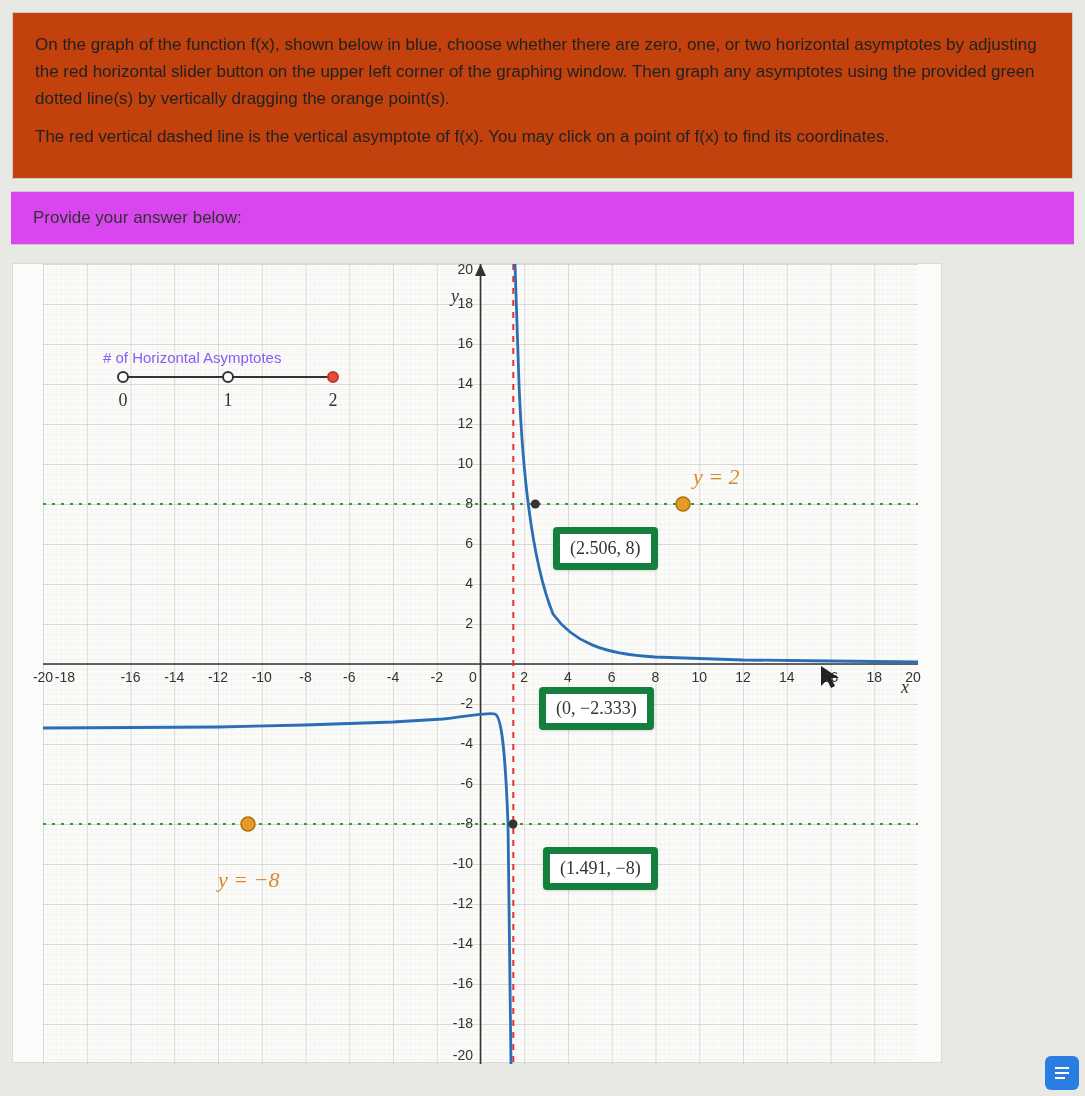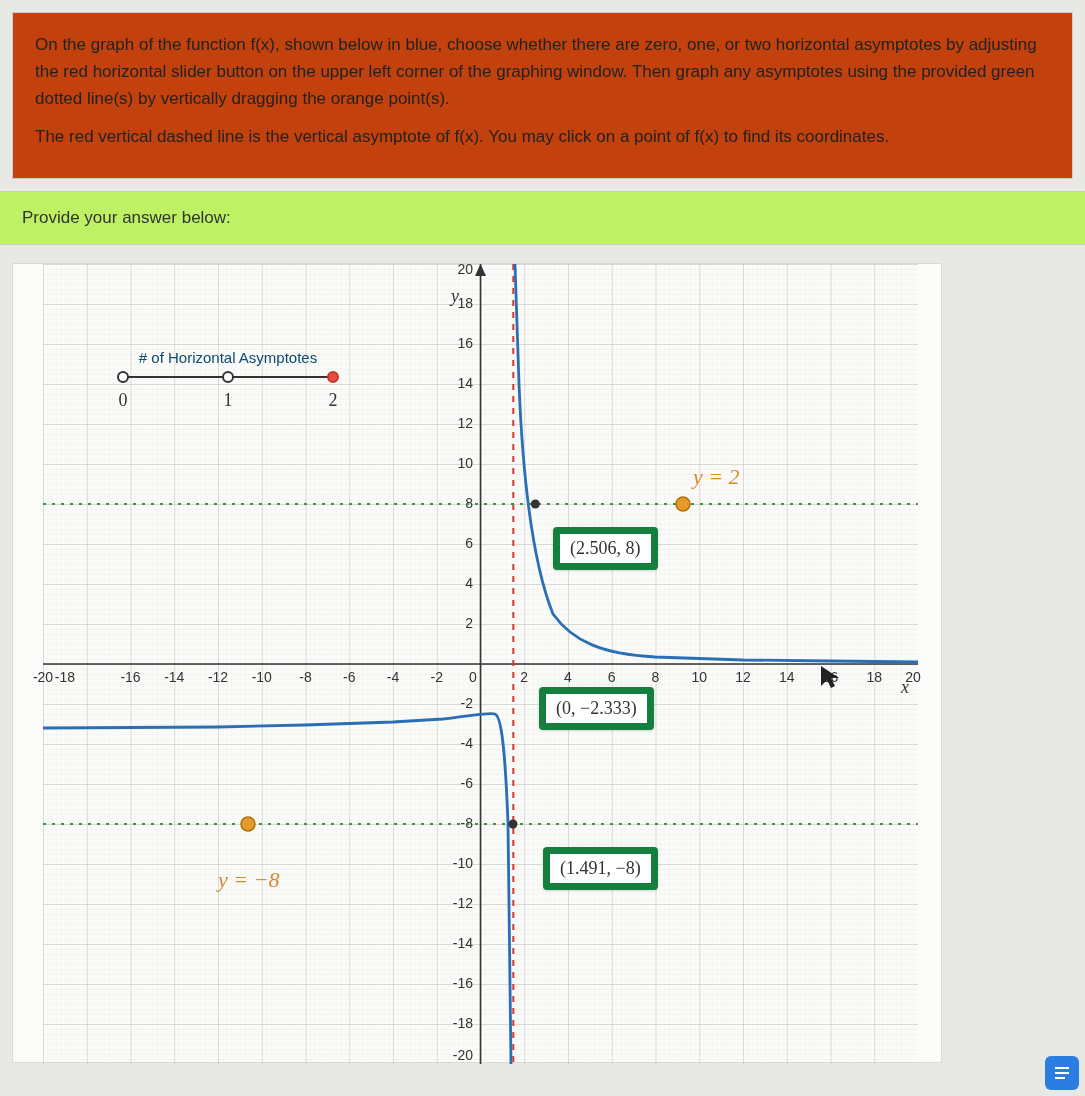--- a/index.html
+++ b/index.html
@@ -10,25 +10,25 @@
     width: 1085px;
   }
   .panel {
     background: #c2410c;
     border: 1px solid #ccc;
     margin: 12px;
     padding: 18px 22px;
   }
   .question p { line-height: 1.6; font-size: 17px; margin-bottom: 10px; color: #222; }
   .answer-header {
-    background: #bef264;
+    background: #d946ef;
     border-top: 1px solid #ccc;
     border-bottom: 1px solid #ccc;
     padding: 16px 22px;
-    margin: 0;
+    margin: 11px;
     font-size: 17px;
   }
   .graph-wrap {
     margin: 18px 12px;
     position: relative;
     width: 930px;
     height: 800px;
     background: #fbfbf9;
     border: 1px solid #d9d9d6;
   }
@@ -43,23 +43,22 @@
     font-size: 18px;
     box-shadow: 0 1px 3px rgba(0,0,0,0.15);
   }
   .slider-box {
     position: absolute;
     left: 90px; top: 85px;
     width: 250px;
   }
   .slider-label {
     font-size: 15px;
-    color: #0c4a6e;
+    color: #8b5cf6;
     margin-bottom: 10px;
-    text-align: center;
   }
   .slider-track {
     position: relative;
     height: 2px;
     background: #333;
     margin: 6px 20px 0 20px;
   }
   .slider-stop {
     position: absolute;
     top: -5px;

